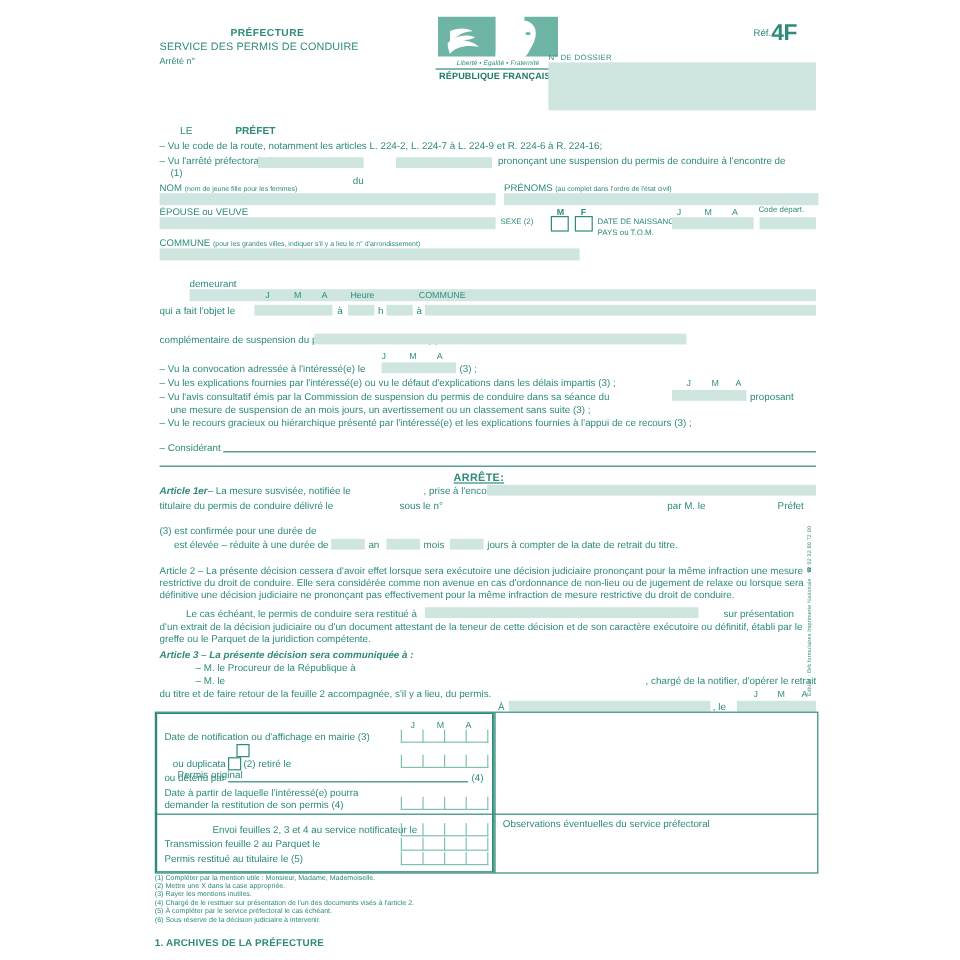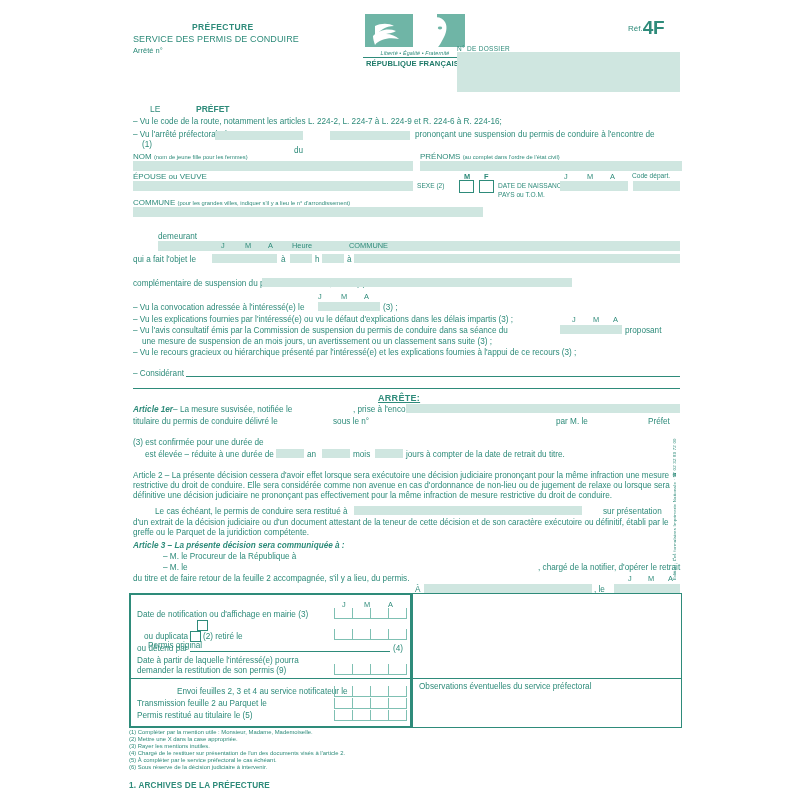--- a/index.html
+++ b/index.html
@@ -483,21 +483,21 @@
       <span></span>
       <span></span>
       <span></span>
   </div>
 
   <div class="txt" id="bl-r4">ou détenu par</div>
   <div class="rule" id="rule-detenu"></div>
   <div class="txt" id="bl-r4-4">(4)</div>
 
   <div class="txt" id="bl-r5">Date à partir de laquelle l'intéressé(e) pourra</div>
-  <div class="txt" id="bl-r6">demander la restitution de son permis (9)</div>
+  <div class="txt" id="bl-r6">demander la restitution de son permis (4)</div>
   <div class="datecells" style="left:334px; top:664px;">
     <span></span>
       <span></span>
       <span></span>
       <span></span>
   </div>
 
   <div class="txt" id="bl-r7">Envoi feuilles 2, 3 et 4 au service notificateur le</div>
   <div class="datecells" style="left:334px; top:686px;">
     <span></span>

